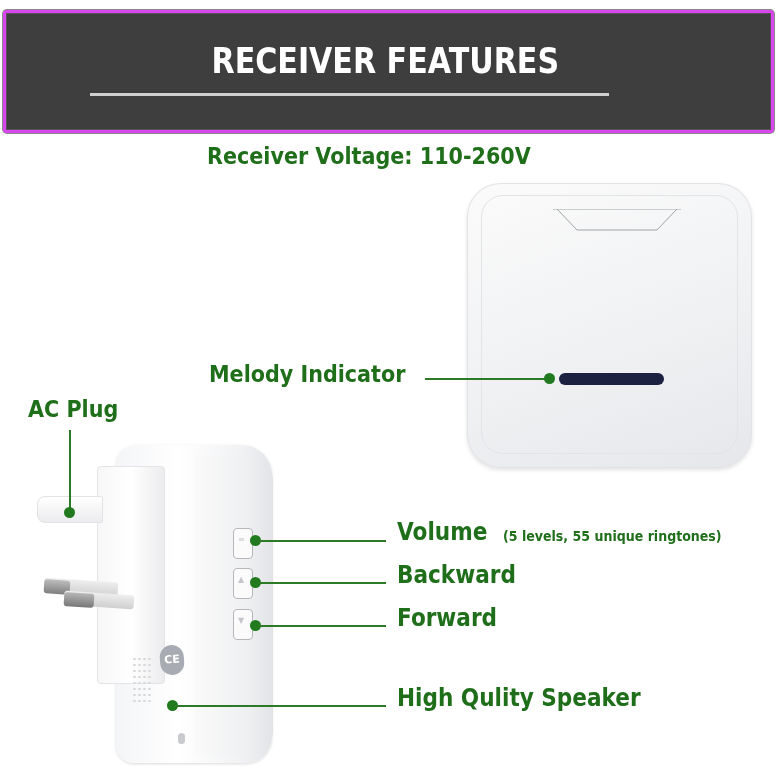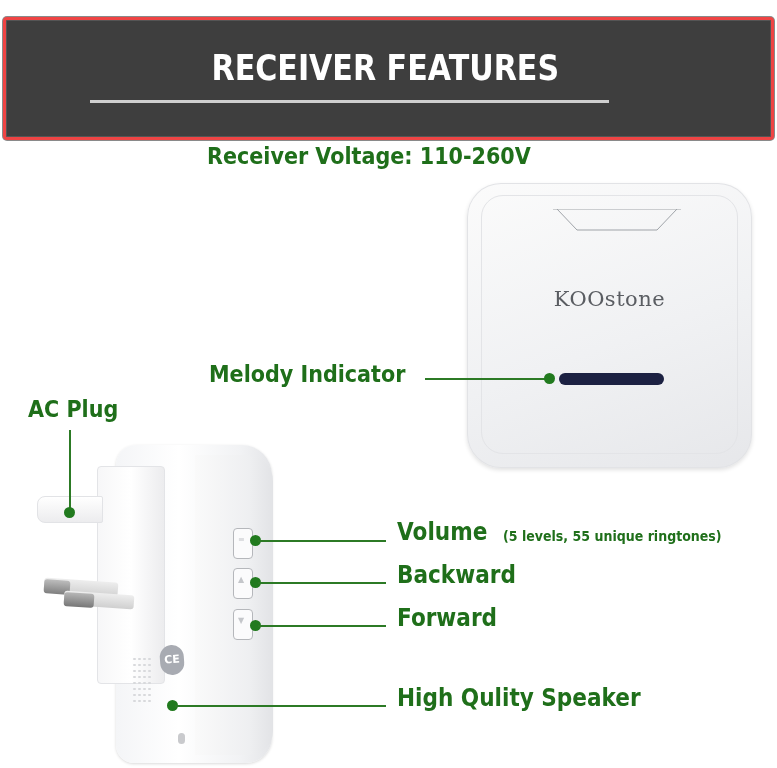--- a/index.html
+++ b/index.html
@@ -1,21 +1,21 @@
 <!DOCTYPE html>
 <html><head>
 <meta charset="utf-8">
 <style>
   * { box-sizing: border-box; margin: 0; padding: 0; }
   html, body { width: 777px; height: 768px; background: #ffffff; overflow: hidden; }
   body { position: relative; font-family: "DejaVu Sans", sans-serif; }
 
   .banner {
-    position: absolute; left: 3px; top: 17px; width: 771px; height: 123px;
-    background: #3e3e3e; border: 3px solid #ef4444; border-radius: 4px;
+    position: absolute; left: 3px; top: 10px; width: 771px; height: 123px;
+    background: #3e3e3e; border: 3px solid #d946ef; border-radius: 4px;
     box-shadow: 0 0 0 1px #555 inset, 0 0 0 1px #8a8a8a;
   }
   .banner-title {
     position: absolute; left: 0; right: 0; top: 28px; text-align: center;
     color: #ffffff; font-family: "DejaVu Sans", sans-serif; font-weight: bold;
     font-size: 35px; letter-spacing: 0px; transform: scaleX(0.86); transform-origin: 47% 50%;
   }
   .banner-rule {
     position: absolute; left: 84px; top: 80px; width: 349px; height: 3px; background: #cfcfcf;
     width: 519px; left: 84px;
@@ -125,21 +125,20 @@
 <div class="label green voltage">Receiver Voltage: 110-260V</div>
 
 <div class="receiver">
   <div class="receiver-inner"></div>
   <div class="receiver-notch" style="border-top:none;">
     <svg width="128" height="24" viewBox="0 0 128 24">
       <polyline points="0,1 128,1" fill="none" stroke="#9fa3a8" stroke-width="1"></polyline>
       <polyline points="4,1 24,22 104,22 124,1" fill="none" stroke="#9fa3a8" stroke-width="1"></polyline>
     </svg>
   </div>
-  <div class="brand">KOOstone</div>
   <div class="led"></div>
 </div>
 
 <div class="label green melody">Melody Indicator</div>
 <div class="leader" style="left:425px; top:378px; width:122px;"></div>
 <div class="dot" style="left:544px; top:373px;"></div>
 
 <div class="label green acplug">AC Plug</div>
 
 <div class="plug-body"></div>

